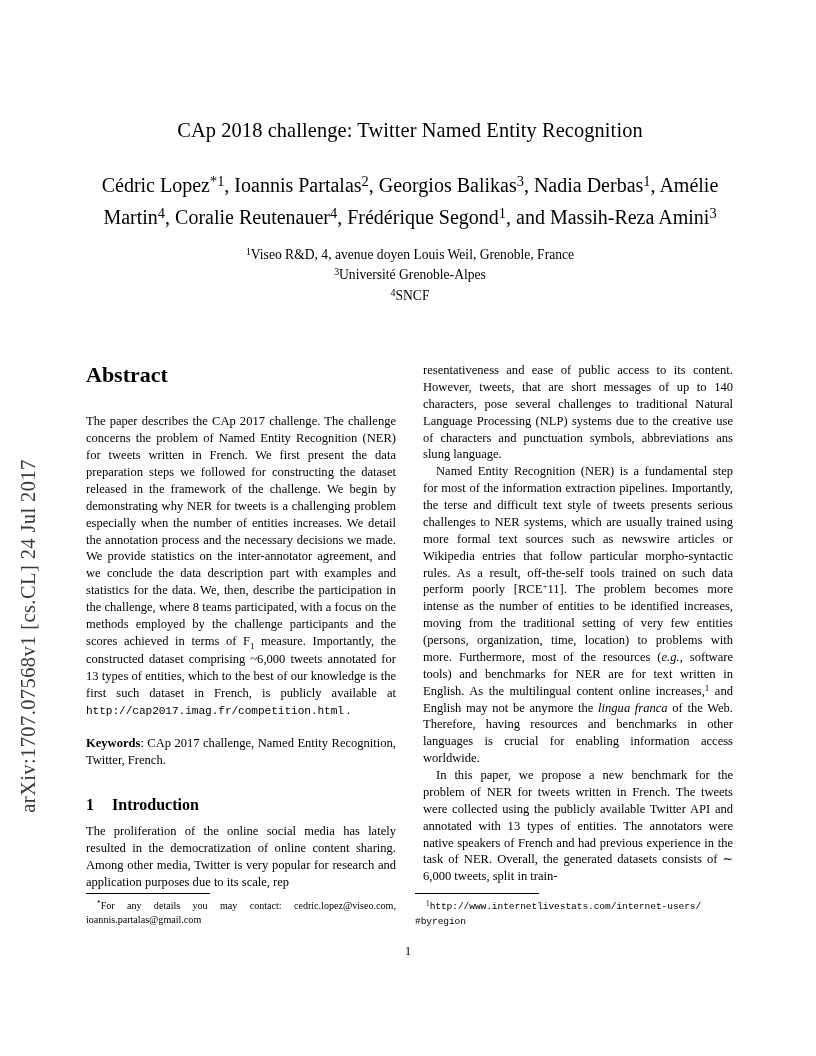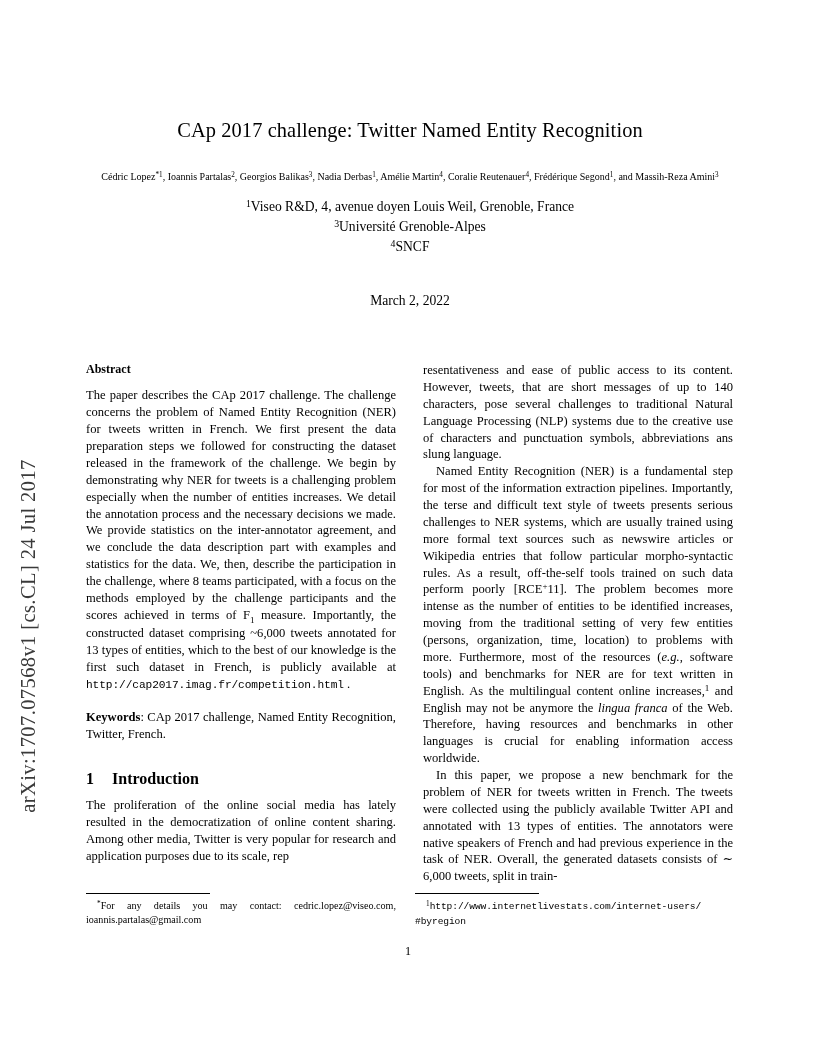--- a/index.html
+++ b/index.html
@@ -63,21 +63,21 @@
   }
   #paper-title {
     font-size: 20.4px;
     line-height: 1.25;
     font-weight: normal;
     margin: 0;
     letter-spacing: 0.1px;
   }
   #author-list {
     margin: 25px 0 0 0;
-    font-size: 10px;
+    font-size: 20px;
     line-height: 1.62;
     text-align: center;
   }
   #affiliations {
     margin: 12px 0 0 0;
     font-size: 13.6px;
     line-height: 1.48;
     text-align: center;
   }
   #pub-date {
@@ -101,23 +101,23 @@
     height: 520px;
     display: flex;
     gap: 27px;
   }
   .column {
     width: 310px;
     position: relative;
   }
 
   h2.section-heading {
-    font-size: 12px;
+    font-size: 22px;
     font-weight: bold;
-    margin: 0 0 11px 0;
+    margin: 0 0 25px 0;
     line-height: 1.2;
   }
   h2.numbered-heading {
     font-size: 16px;
     font-weight: bold;
     margin: 26px 0 9px 0;
     line-height: 1.2;
   }
   h2.numbered-heading .sec-num {
     display: inline-block;
@@ -189,28 +189,27 @@
 </head>
 <body>
 
 <div id="arxiv-stamp">
   <span class="stamp-text">arXiv:1707.07568v1  [cs.CL]  24 Jul 2017</span>
 </div>
 
 <div id="page">
 
   <div class="content" id="title-block">
-    <h1 id="paper-title">CAp 2017 challenge: Twitter Named Entity Recognition</h1>
+    <h1 id="paper-title">CAp 2018 challenge: Twitter Named Entity Recognition</h1>
     <div id="author-list"><span>Cédric Lopez<sup>*1</sup></span>, <span>Ioannis Partalas<sup>2</sup></span>, <span>Georgios Balikas<sup>3</sup></span>, <span>Nadia Derbas<sup>1</sup></span>, <span>Amélie Martin<sup>4</sup></span>, <span>Coralie Reutenauer<sup>4</sup></span>, <span>Frédérique Segond<sup>1</sup></span>, and <span>Massih-Reza Amini<sup>3</sup></span></div>
     <div id="affiliations">
         <div><sup>1</sup>Viseo R&amp;D, 4, avenue doyen Louis Weil, Grenoble, France</div>
         <div><sup>3</sup>Université Grenoble-Alpes</div>
         <div><sup>4</sup>SNCF</div>
       </div>
-    <div id="pub-date">March 2, 2022</div>
   </div>
 
   <div id="columns">
 
     <div class="column" id="left-column">
       <h2 class="section-heading">Abstract</h2>
       <p class="body-text" id="abstract-text">The paper describes the CAp 2017 challenge. The challenge concerns the problem of Named Entity Recognition (NER) for tweets written in French. We first present the data preparation steps we followed for constructing the dataset released in the framework of the challenge. We begin by demonstrating why NER for tweets is a challenging problem especially when the number of entities increases. We detail the annotation process and the necessary decisions we made. We provide statistics on the inter-annotator agreement, and we conclude the data description part with examples and statistics for the data. We, then, describe the participation in the challenge, where 8 teams participated, with a focus on the methods employed by the challenge participants and the scores achieved in terms of F<sub style="font-size: 0.72em;">1</sub> measure. Importantly, the constructed dataset comprising ~6,000 tweets annotated for 13 types of entities, which to the best of our knowledge is the first such dataset in French, is publicly available at <code class="mono">http://cap2017.imag.fr/competition.html</code> .</p>
       <p class="keywords" id="keywords-line"><span class="kw-label">Keywords</span>:  <span>CAp 2017 challenge, Named Entity Recognition, Twitter, French.</span></p>
 
       <h2 class="numbered-heading">

